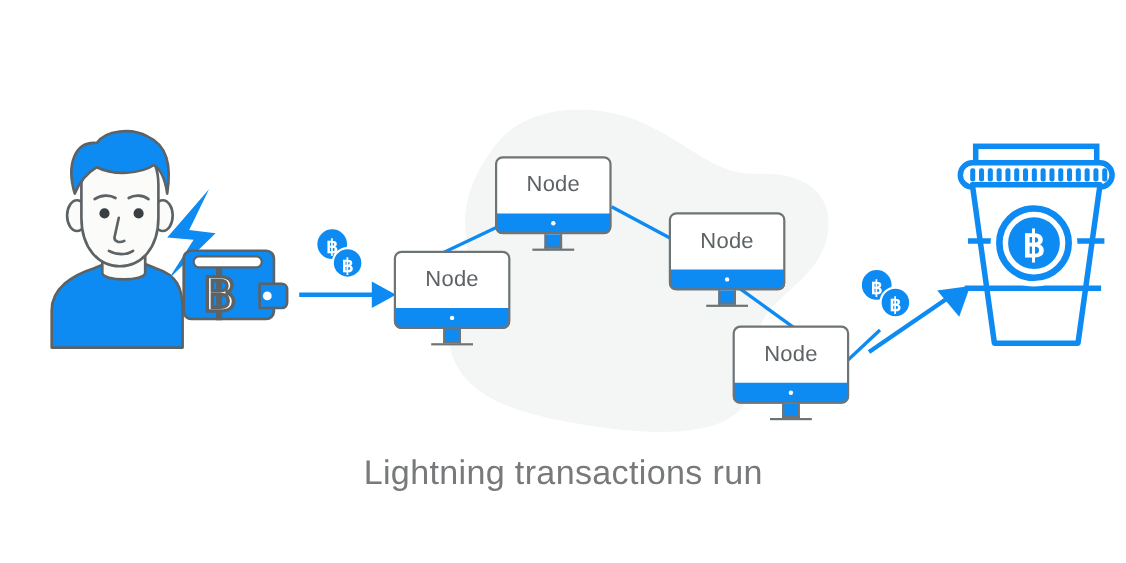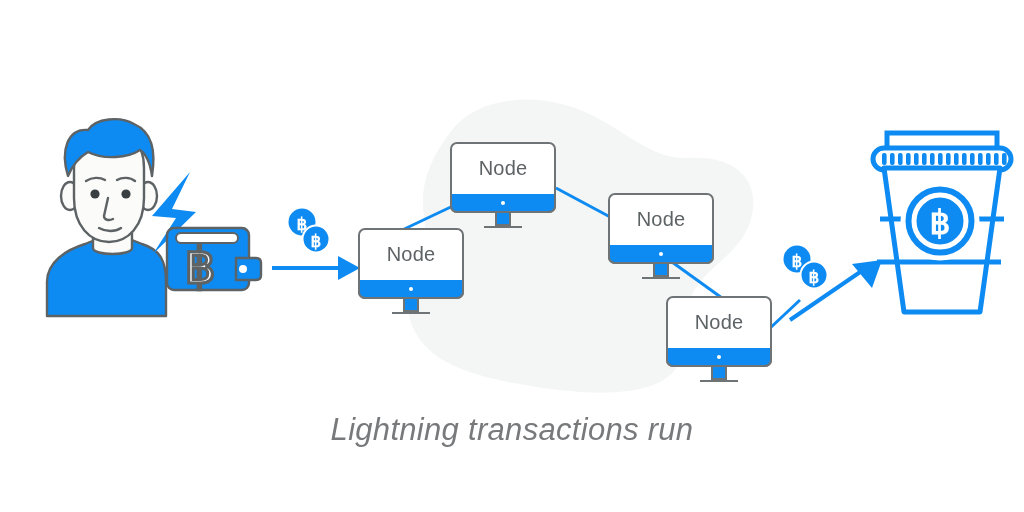--- a/index.html
+++ b/index.html
@@ -106,21 +106,21 @@
     top: 408px;
     width: 1024px;
     text-align: center;
     font-size: 31px;
     line-height: 43px;
     color: #77797b;
     font-family: "Liberation Sans", sans-serif;
     font-weight: 300;
     letter-spacing: 0.3px;
   }
-  .caption div { display: block; font-style: italic; }
+  .caption div { display: block; }
 </style>
 </head>
 <body>
 
 <div id="stage">
 
   <svg class="layer" viewBox="0 0 1024 512">
     <path fill="#f4f6f5" d="M452 130 C 480 95, 540 92, 585 112 C 628 131, 650 160, 690 158
              C 730 156, 760 175, 752 215 C 744 255, 700 268, 690 300
              C 680 334, 692 366, 660 382 C 624 400, 560 392, 508 382

